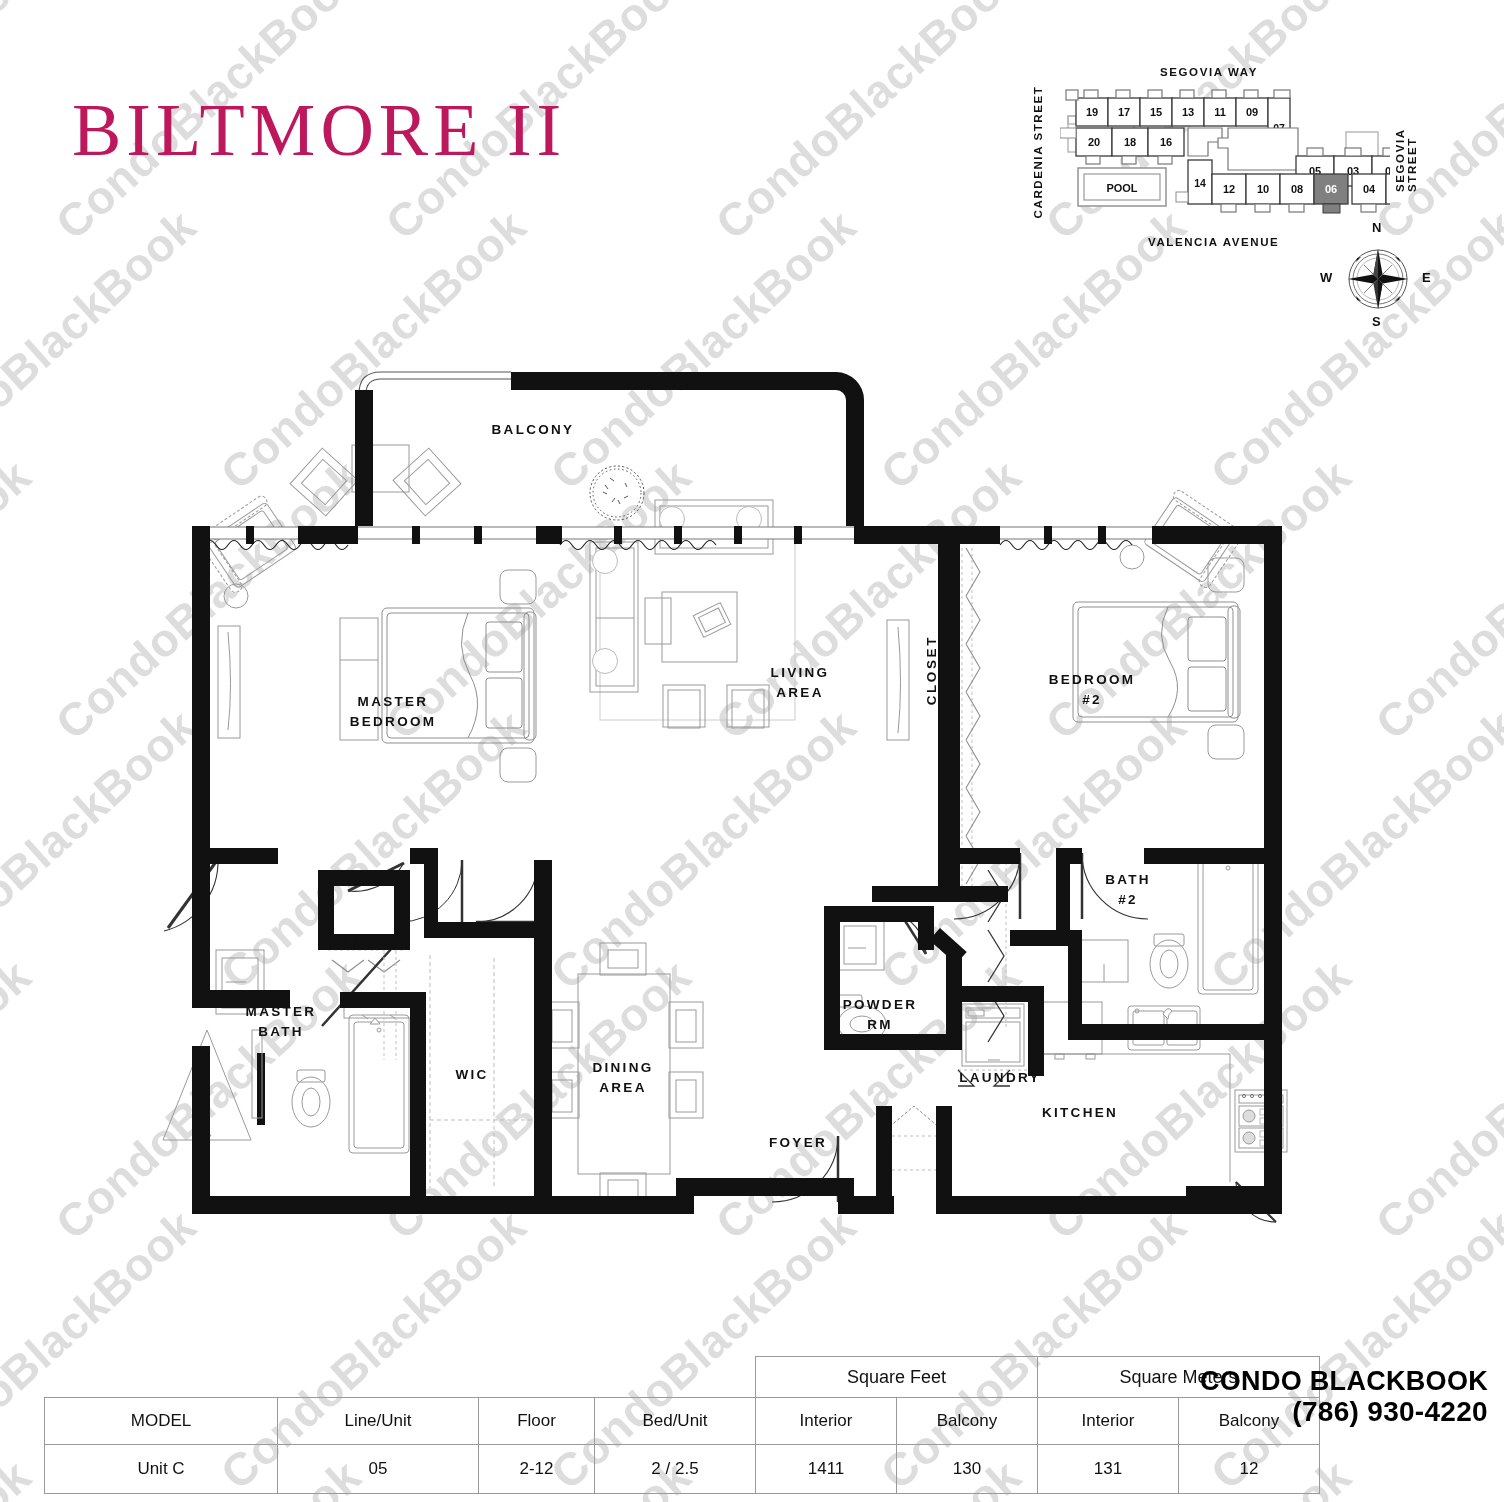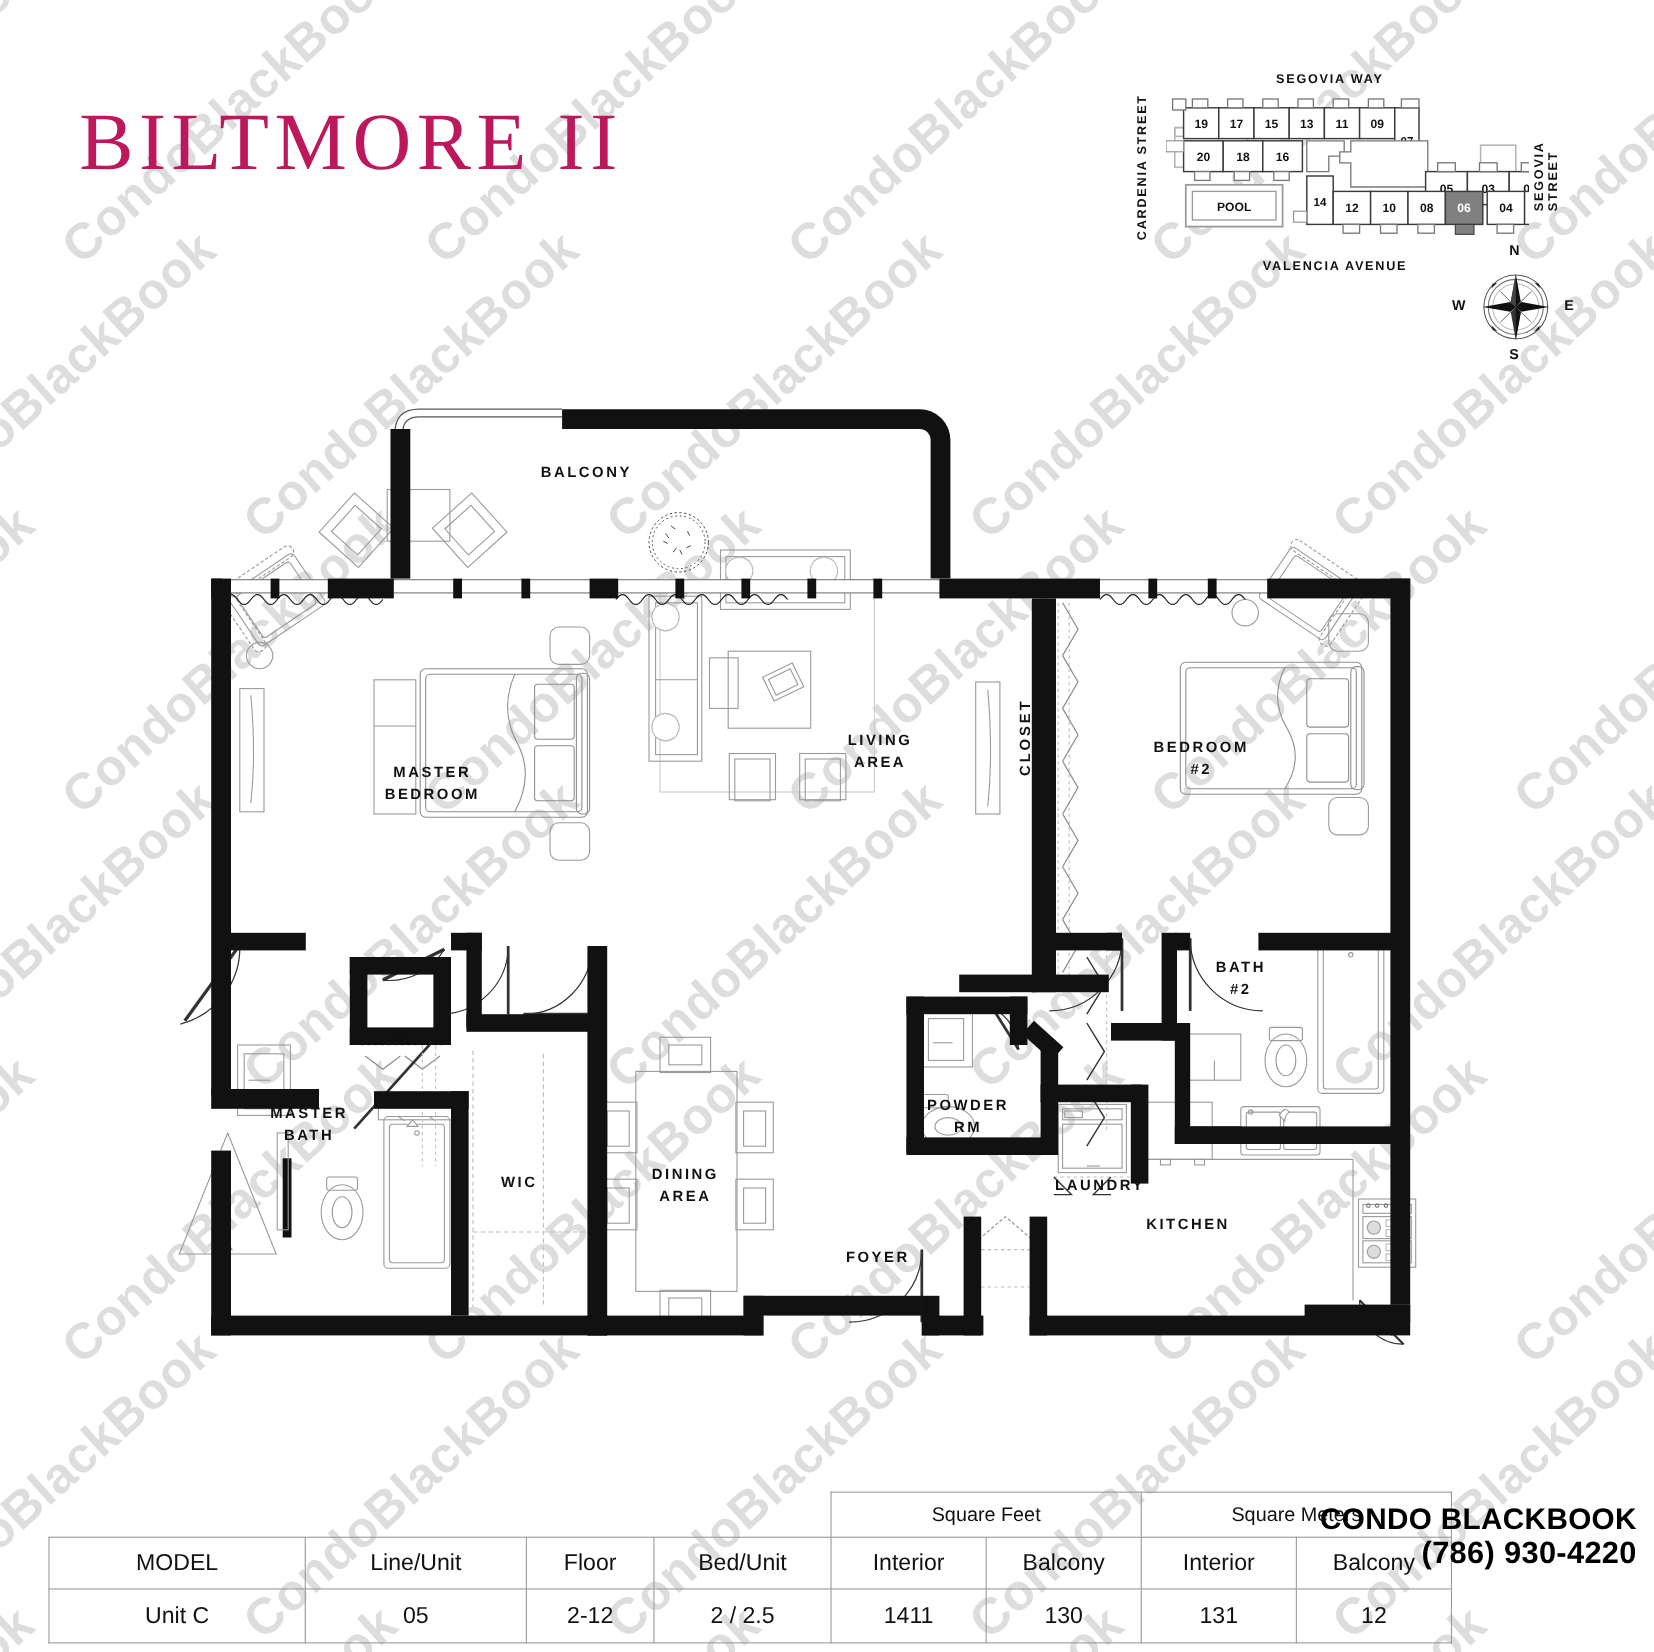--- a/index.html
+++ b/index.html
@@ -33,21 +33,21 @@
   .cdir{position:absolute;font-size:13px;font-weight:700;}
 
   
   #floorplan{position:absolute;left:0px;top:330px;width:1320px;height:930px;z-index:10;}
   .rmlbl{position:absolute;font-size:13.5px;font-weight:700;letter-spacing:2.3px;
          text-align:center;line-height:1.45;color:#111;white-space:nowrap;}
   .rmlbl.vert{writing-mode:vertical-rl;transform:rotate(180deg);letter-spacing:2.6px;}
 
   
   #spec-table{position:absolute;left:44px;top:1356px;z-index:20;border-collapse:collapse;}
-  #spec-table td,#spec-table th{border:1px solid #9a9a9a;font-size:21px;font-weight:400;
+  #spec-table td,#spec-table th{border:1px solid #9a9a9a;font-size:17px;font-weight:400;
       text-align:center;padding:0;color:#111;font-family:"Liberation Sans",sans-serif;}
   #spec-table .hd{height:46px;font-weight:400;}
   #spec-table .val{height:48px;}
   .nb{border:none !important;}
   #grp-row td{height:40px;font-size:18px;text-align:center;}
 
   
   #brand{position:absolute;left:1200px;top:1366px;z-index:20;text-align:right;}
   #brand-name{font-size:27px;font-weight:700;letter-spacing:.3px;line-height:1.12;color:#000;}
   #brand-name .bold2{font-weight:900;}

